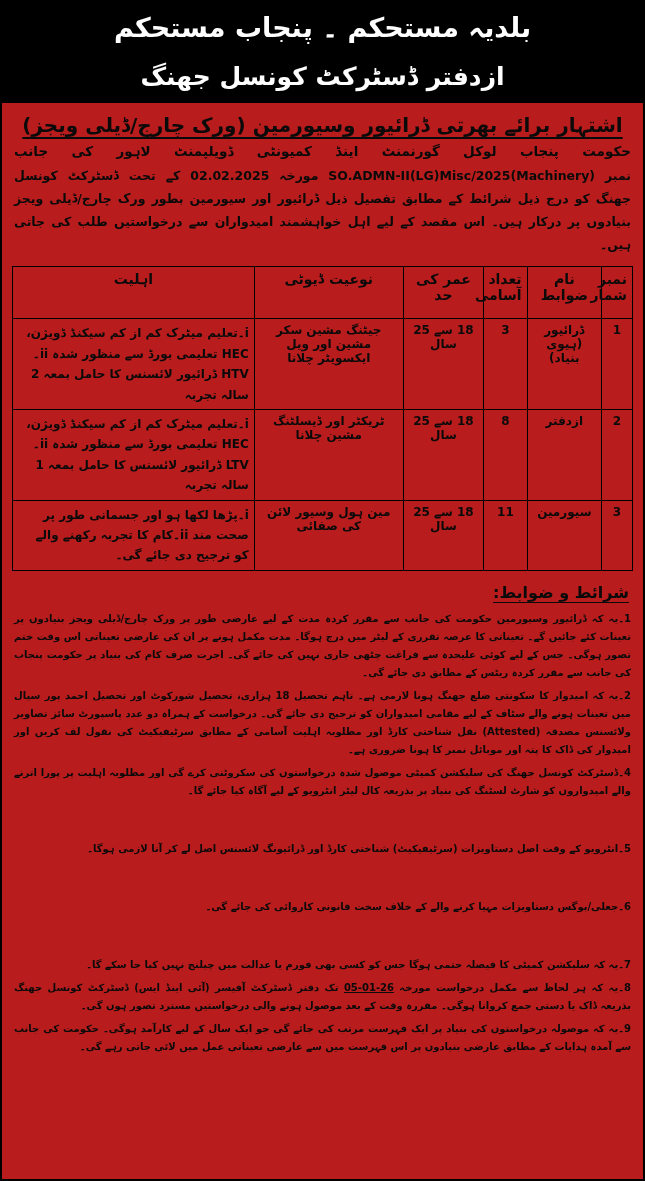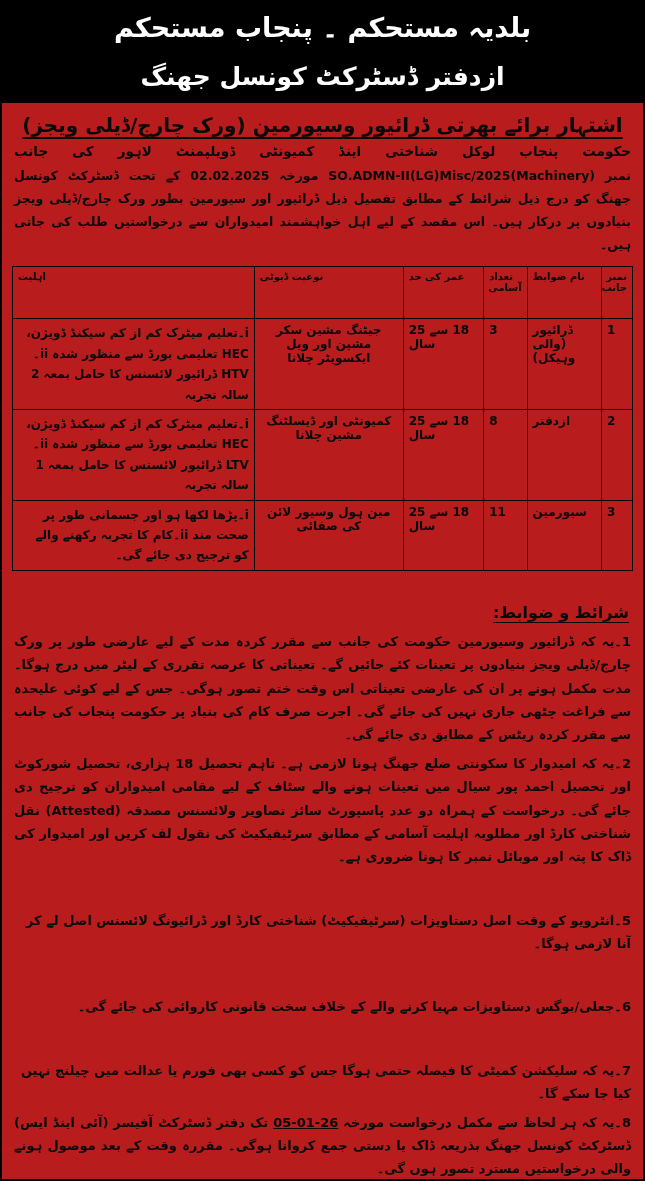--- a/index.html
+++ b/index.html
@@ -30,108 +30,109 @@
   }
   .intro .body { text-align:justify; font-weight:bold; }
   
   table.jobs {
     width:calc(100% - 20px); margin:4px auto 8px;
     border-collapse:collapse; font-size:12px; table-layout:fixed;
   }
   table.jobs th, table.jobs td {
     border:1.5px solid #000; padding:4px 5px; vertical-align:top; font-weight:bold;
   }
-  table.jobs th { text-align:left; vertical-align:top; font-size:10px; }
+  table.jobs th { text-align:center; vertical-align:top; font-size:14px; }
   .col-no{width:5%} .col-post{width:12%} .col-count{width:7%}
   .col-age{width:13%} .col-duty{width:24%} .col-elig{width:39%}
-  td.c { text-align:left; }
+  td.c { text-align:center; }
   td.duty { text-align:center; }
   td.elig { text-align:right; line-height:1.7; }
   table.jobs tr { height:62px; }
   
   .conditions { margin:4px 12px 0; flex:1 1 auto; }
   .conditions-heading {
     font-size:16px; font-weight:bold; text-decoration:underline;
-    text-underline-offset:4px; margin:20px 2px 8px;
+    text-underline-offset:4px; margin:0 2px 8px;
   }
   .cond-item {
-    font-size:13px; line-height:1.8; text-align:justify;
+    font-size:10px; line-height:1.8; text-align:justify;
     margin-bottom:5px; font-weight:bold;
   }
   .cond-item.short { text-align:right;margin-top:40px; }
   .cond-item .due-date { text-decoration:underline; direction:ltr; unicode-bidi:embed; }
 </style>
 </head>
 <body>
 
 <div class="page">
 
   <div class="masthead">
     <div class="line1">بلدیہ مستحکم ۔ پنجاب مستحکم</div>
     <div class="line2">ازدفتر ڈسٹرکٹ کونسل جھنگ</div>
   </div>
 
   <div class="ad-title">اشتہار برائے بھرتی ڈرائیور وسیورمین (ورک چارج/ڈیلی ویجز)</div>
 
   <div class="intro">
-    <div class="stretched">حکومت پنجاب لوکل شناختی اینڈ کمیونٹی ڈویلپمنٹ لاہور کی جانب</div>
+    <div class="stretched">حکومت پنجاب لوکل گورنمنٹ اینڈ کمیونٹی ڈویلپمنٹ لاہور کی جانب</div>
     <div class="body">نمبر SO.ADMN-II(LG)Misc/2025(Machinery) مورخہ 02.02.2025 کے تحت ڈسٹرکٹ کونسل جھنگ کو درج ذیل شرائط کے مطابق تفصیل ذیل ڈرائیور اور سیورمین بطور ورک چارج/ڈیلی ویجز بنیادوں پر درکار ہیں۔ اس مقصد کے لیے اہل خواہشمند امیدواران سے درخواستیں طلب کی جاتی ہیں۔</div>
   </div>
 
   <table class="jobs">
     <colgroup>
       <col class="col-no">
         <col class="col-post">
         <col class="col-count">
       <col class="col-age">
         <col class="col-duty">
         <col class="col-elig">
     </colgroup>
     <thead>
       <tr style="height:52px;">
-        <th>نمبر جانب</th>
+        <th>نمبر شمار</th>
         <th>نام ضوابط</th>
         <th>تعداد آسامی</th>
         <th>عمر کی حد</th>
         <th>نوعیت ڈیوٹی</th>
         <th>اہلیت</th>
       </tr>
     </thead>
     <tbody>
       <tr style="height:68px;">
         <td class="c">1</td>
-        <td class="c">ڈرائیور (والی وہیکل)</td>
+        <td class="c">ڈرائیور (ہیوی بنیاد)</td>
         <td class="c">3</td>
         <td class="c">18 سے 25 سال</td>
         <td class="duty">جیٹنگ مشین سکر مشین اور ویل ایکسویٹر چلانا</td>
         <td class="elig">i۔تعلیم میٹرک کم از کم سیکنڈ ڈویژن، HEC تعلیمی بورڈ سے منظور شدہ ii۔HTV ڈرائیور لائسنس کا حامل بمعہ 2 سالہ تجربہ</td>
       </tr>
       <tr>
         <td class="c">2</td>
         <td class="c">ازدفتر</td>
         <td class="c">8</td>
         <td class="c">18 سے 25 سال</td>
-        <td class="duty">کمیونٹی اور ڈیسلٹنگ مشین چلانا</td>
+        <td class="duty">ٹریکٹر اور ڈیسلٹنگ مشین چلانا</td>
         <td class="elig">i۔تعلیم میٹرک کم از کم سیکنڈ ڈویژن، HEC تعلیمی بورڈ سے منظور شدہ ii۔LTV ڈرائیور لائسنس کا حامل بمعہ 1 سالہ تجربہ</td>
       </tr>
       <tr>
         <td class="c">3</td>
         <td class="c">سیورمین</td>
         <td class="c">11</td>
         <td class="c">18 سے 25 سال</td>
         <td class="duty">مین ہول وسیور لائن کی صفائی</td>
         <td class="elig">i۔پڑھا لکھا ہو اور جسمانی طور پر صحت مند ii۔کام کا تجربہ رکھنے والے کو ترجیح دی جائے گی۔</td>
       </tr>
     </tbody>
   </table>
 
   <div class="conditions">
     <div class="conditions-heading">شرائط و ضوابط:</div>
     <div class="cond-item">1۔یہ کہ ڈرائیور وسیورمین حکومت کی جانب سے مقرر کردہ مدت کے لیے عارضی طور پر ورک چارج/ڈیلی ویجز بنیادوں پر تعینات کئے جائیں گے۔ تعیناتی کا عرصہ تقرری کے لیٹر میں درج ہوگا۔ مدت مکمل ہونے پر ان کی عارضی تعیناتی اس وقت ختم تصور ہوگی۔ جس کے لیے کوئی علیحدہ سے فراغت چٹھی جاری نہیں کی جائے گی۔ اجرت صرف کام کی بنیاد پر حکومت پنجاب کی جانب سے مقرر کردہ ریٹس کے مطابق دی جائے گی۔</div>
     <div class="cond-item">2۔یہ کہ امیدوار کا سکونتی ضلع جھنگ ہونا لازمی ہے۔ تاہم تحصیل 18 ہزاری، تحصیل شورکوٹ اور تحصیل احمد پور سیال میں تعینات ہونے والے سٹاف کے لیے مقامی امیدواران کو ترجیح دی جائے گی۔ درخواست کے ہمراہ دو عدد پاسپورٹ سائز تصاویر ولائسنس مصدقہ (Attested) نقل شناختی کارڈ اور مطلوبہ اہلیت آسامی کے مطابق سرٹیفیکیٹ کی نقول لف کریں اور امیدوار کی ڈاک کا پتہ اور موبائل نمبر کا ہونا ضروری ہے۔</div>
+    <div class="cond-item">4۔ڈسٹرکٹ کونسل جھنگ کی سلیکشن کمیٹی موصول شدہ درخواستوں کی سکروٹنی کرے گی اور مطلوبہ اہلیت پر پورا اترنے والے امیدواروں کو شارٹ لسٹنگ کی بنیاد پر بذریعہ کال لیٹر انٹرویو کے لیے آگاہ کیا جائے گا۔</div>
     <div class="cond-item short">5۔انٹرویو کے وقت اصل دستاویزات (سرٹیفیکیٹ) شناختی کارڈ اور ڈرائیونگ لائسنس اصل لے کر آنا لازمی ہوگا۔</div>
     <div class="cond-item short">6۔جعلی/بوگس دستاویزات مہیا کرنے والے کے خلاف سخت قانونی کاروائی کی جائے گی۔</div>
     <div class="cond-item short">7۔یہ کہ سلیکشن کمیٹی کا فیصلہ حتمی ہوگا جس کو کسی بھی فورم یا عدالت میں چیلنج نہیں کیا جا سکے گا۔</div>
     <div class="cond-item"><span>8۔یہ کہ ہر لحاظ سے مکمل درخواست مورخہ </span><span class="due-date">05-01-26</span><span> تک دفتر ڈسٹرکٹ آفیسر (آئی اینڈ ایس) ڈسٹرکٹ کونسل جھنگ بذریعہ ڈاک یا دستی جمع کروانا ہوگی۔ مقررہ وقت کے بعد موصول ہونے والی درخواستیں مسترد تصور ہوں گی۔</span></div>
     <div class="cond-item">9۔یہ کہ موصولہ درخواستوں کی بنیاد پر ایک فہرست مرتب کی جائے گی جو ایک سال کے لیے کارآمد ہوگی۔ حکومت کی جانب سے آمدہ ہدایات کے مطابق عارضی بنیادوں پر اس فہرست میں سے عارضی تعیناتی عمل میں لائی جاتی رہے گی۔</div>
 
   </div>
 
 </div>
 

